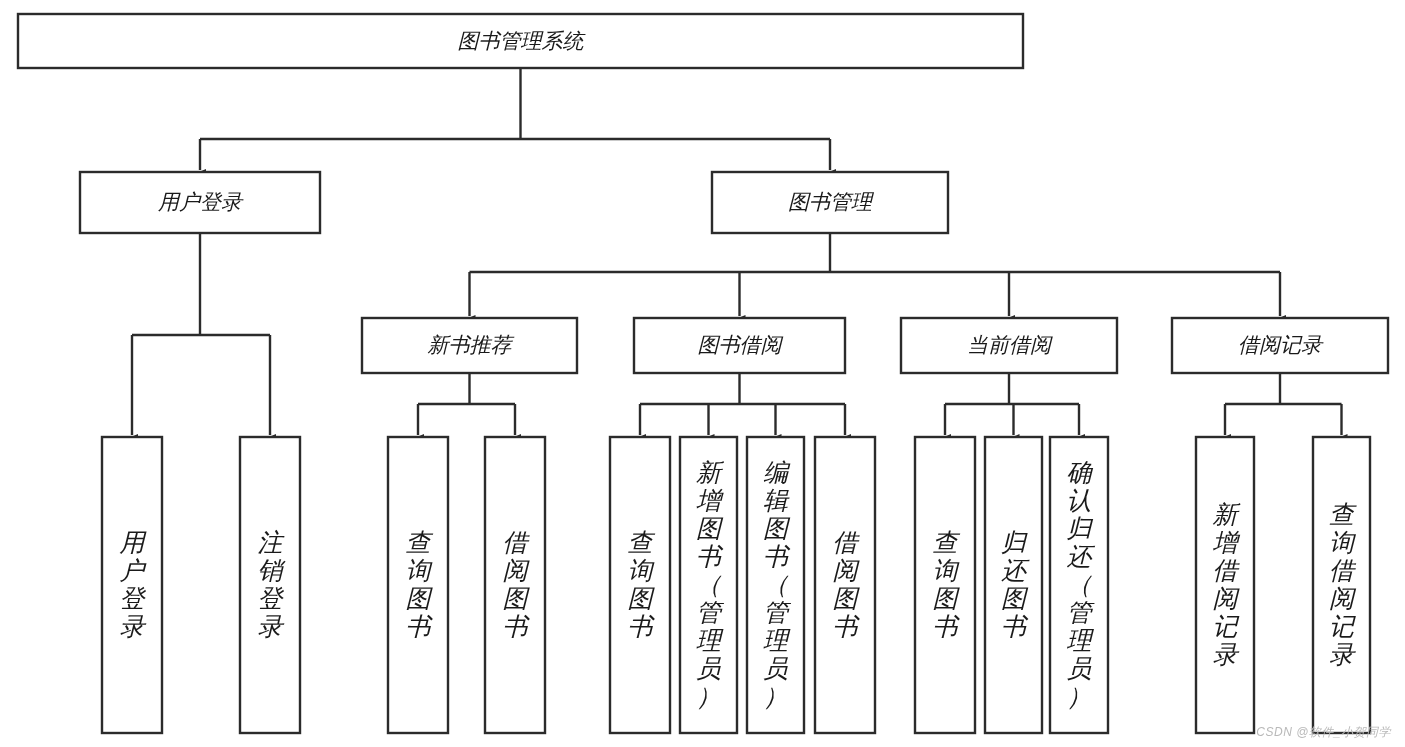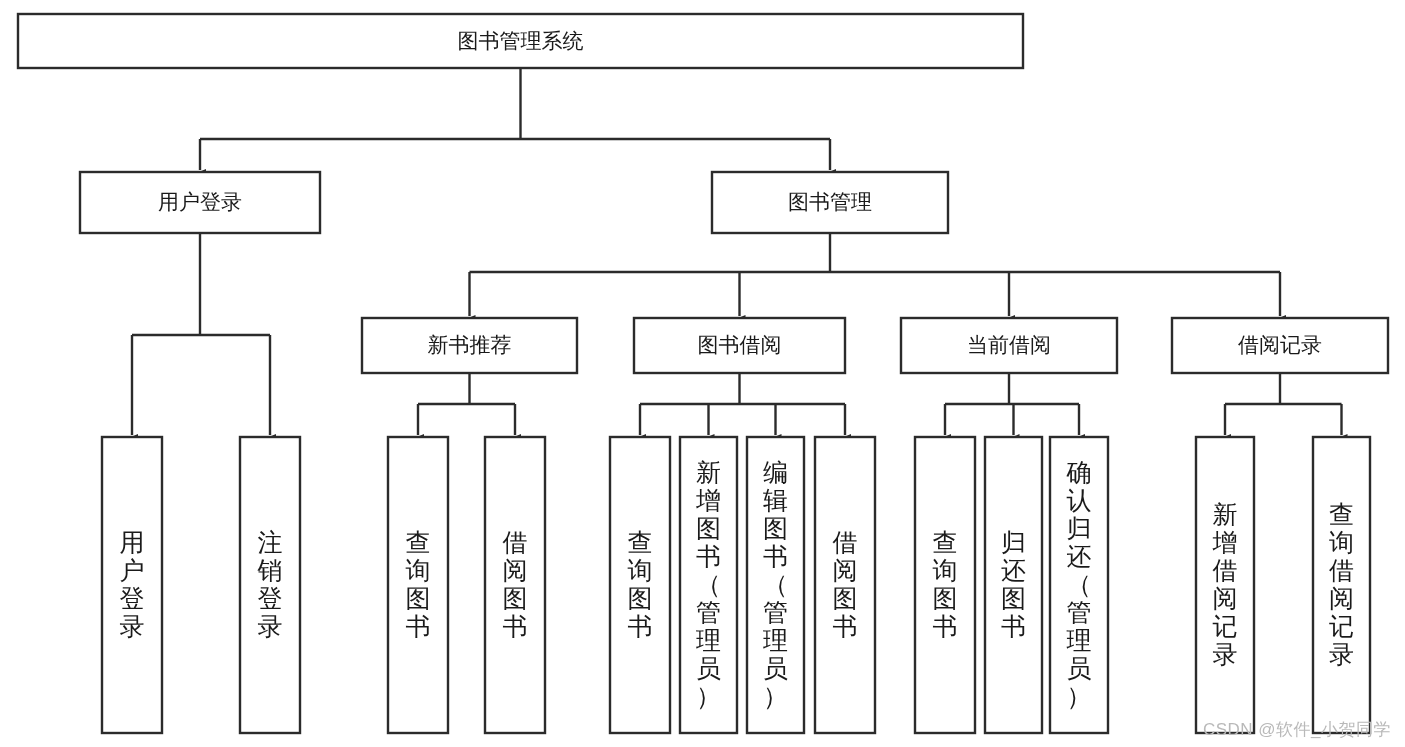--- a/index.html
+++ b/index.html
@@ -9,20 +9,21 @@
   }
   body {
     font-family: "Liberation Sans", "DejaVu Sans", sans-serif;
   }
   #diagram-root {
     position: relative;
     width: 1405px;
     height: 747px;
     background: #ffffff;
     overflow: hidden;
+    font-style: italic;
   }
   svg#tree-svg {
     position: absolute;
     top: 0;
     left: 0;
     width: 1405px;
     height: 747px;
     display: block;
   }
   .node-box {
@@ -47,21 +48,21 @@
     fill: #1a1a1a;
     font-family: "Liberation Sans", "DejaVu Sans", sans-serif;
     font-size: 25px;
     text-anchor: middle;
   }
   .watermark-text {
     position: absolute;
     right: 14px;
     bottom: 6px;
     font-family: "Liberation Sans", "DejaVu Sans", sans-serif;
-    font-size: 17px;
+    font-size: 12px;
     color: #b9b9b9;
     letter-spacing: 0.5px;
     white-space: nowrap;
     pointer-events: none;
   }
 </style>
 </head>
 <body>
 
 <div id="diagram-root">

